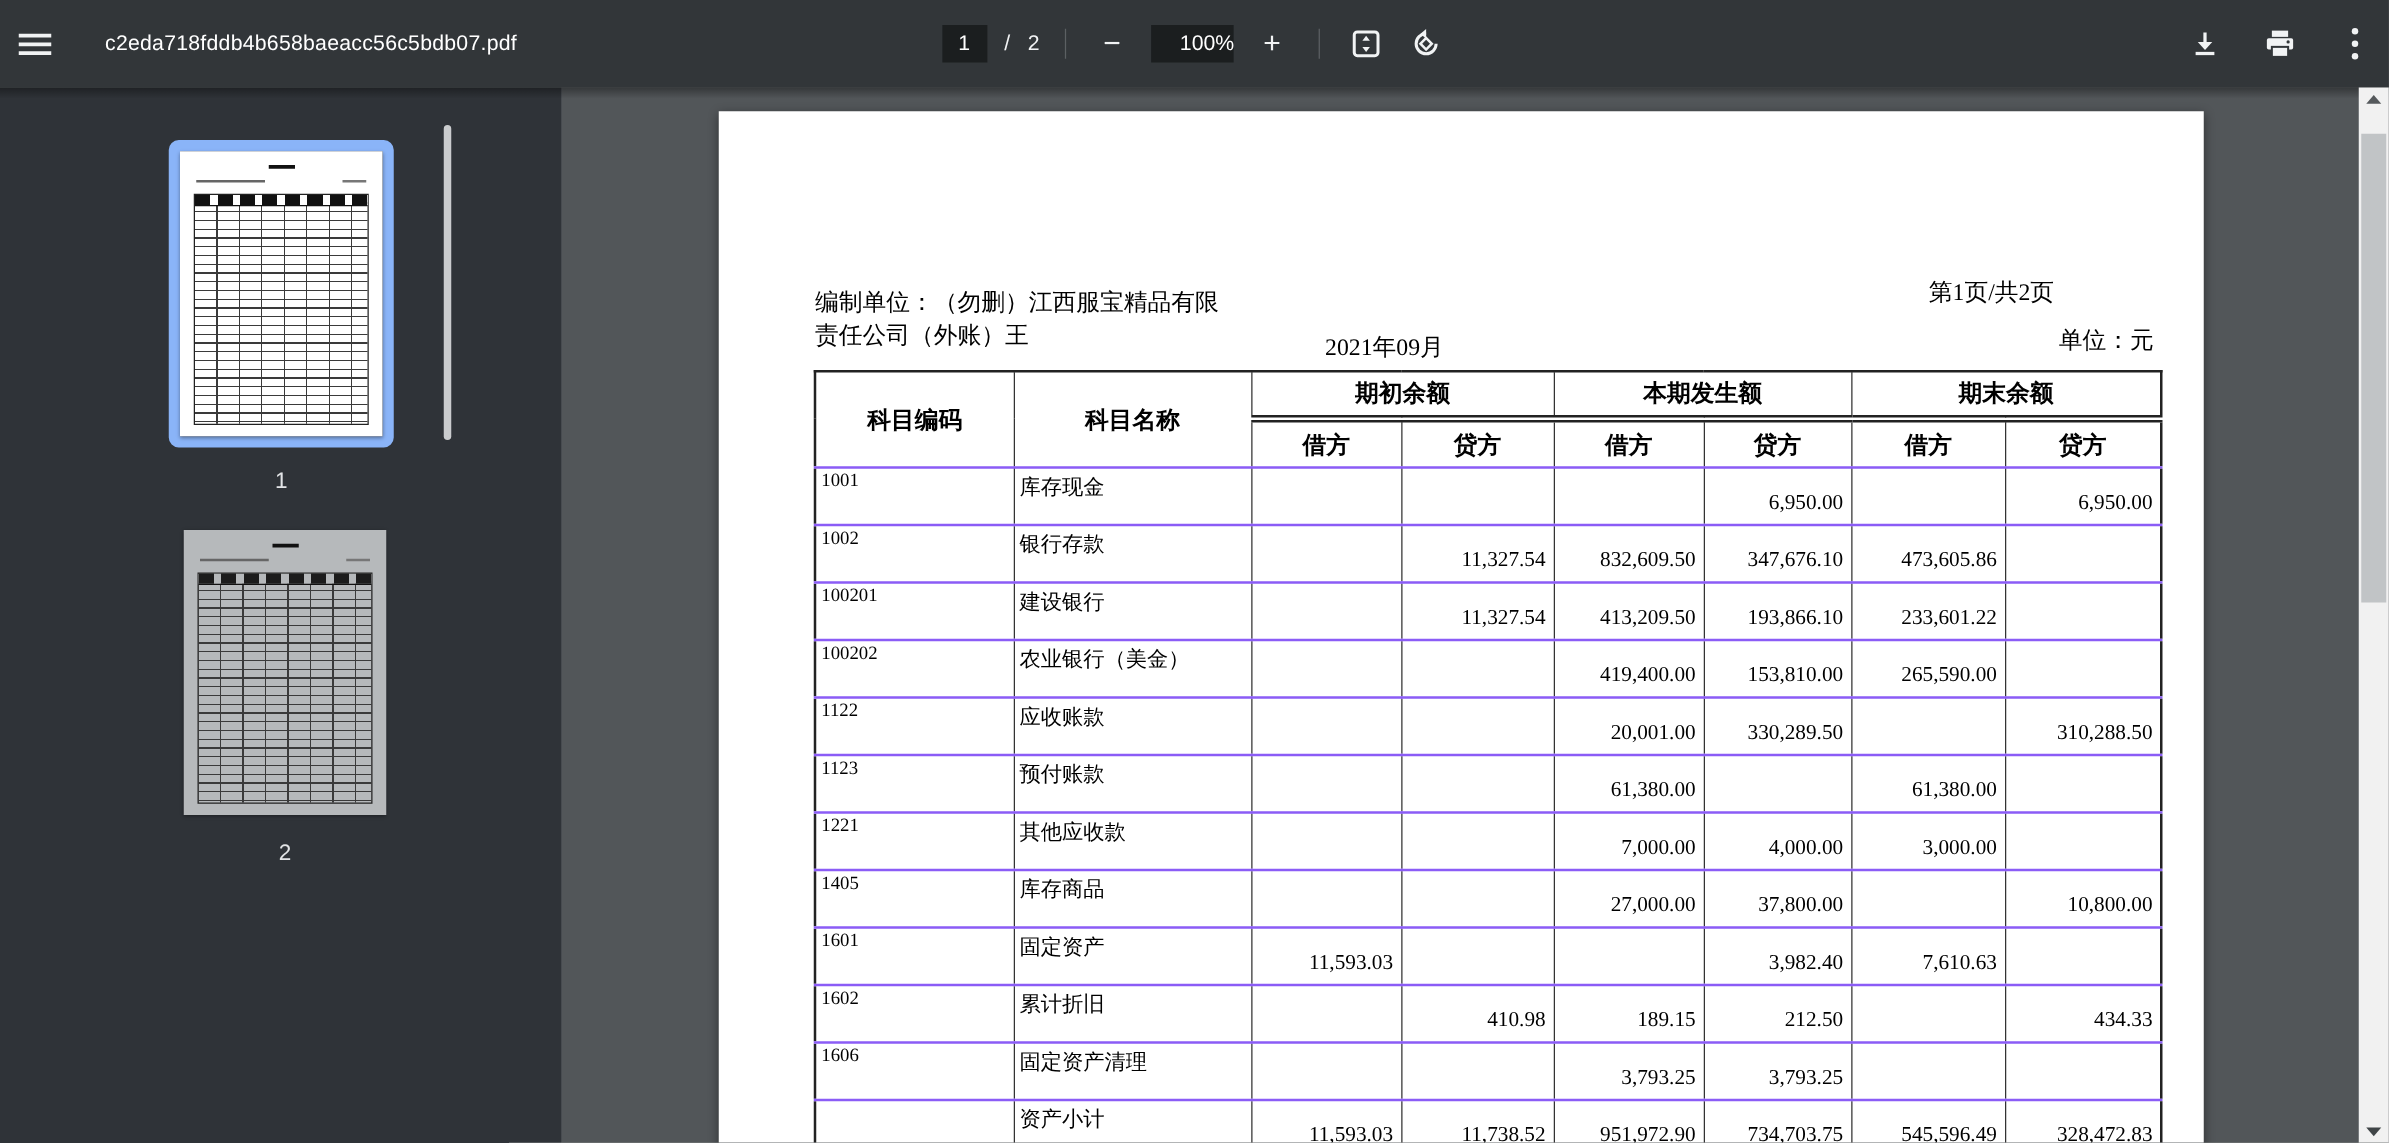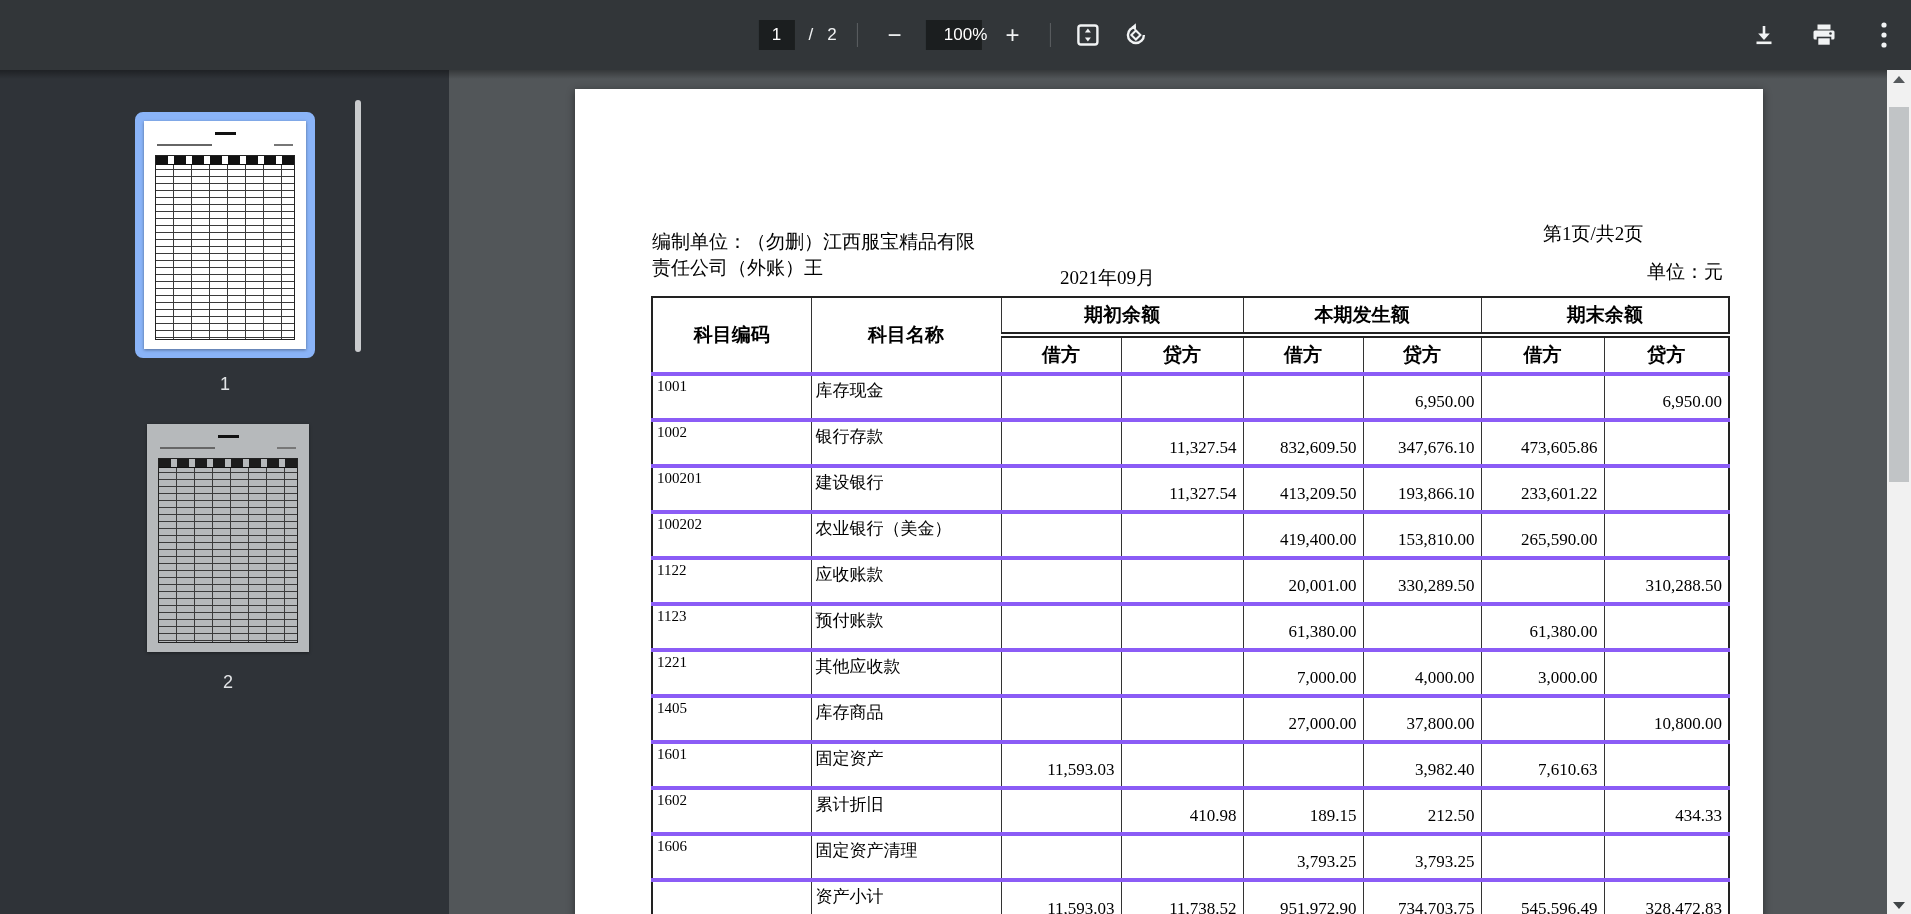--- a/index.html
+++ b/index.html
@@ -14,21 +14,21 @@
   .tb-left { position:absolute; left:0; top:0; height:70px; display:flex; align-items:center; }
   .menu-btn { width:56px; height:70px; display:flex; align-items:center; justify-content:center; cursor:pointer; }
   .hamburger { width:26px; }
   .hamburger div { height:3px; background:#f1f3f4; margin:4px 0; }
   .filename { font-size:17px; letter-spacing:.2px; margin-left:28px; color:#fff; }
 
   .tb-center { position:absolute; left:50%; top:0; transform:translateX(-50%); height:70px;
                display:flex; align-items:center; gap:14px; }
   .dark-box { background:#1b1e1f; color:#fff; display:flex; align-items:center; justify-content:center; }
   .page-box { width:36px; height:30px; font-size:17px; }
-  .zoom-box { width:56px; height:30px; font-size:17px;padding-left:24px; }
+  .zoom-box { width:66px; height:30px; font-size:17px;padding-left:24px; }
   .page-sep { font-size:17px; color:#f1f3f4; }
   .tb-sep { width:1px; height:24px; background:#5c6063; margin:0 6px; }
   .tb-btn { width:34px; height:34px; display:flex; align-items:center; justify-content:center;
             cursor:pointer; border-radius:50%; }
   .sign { font-size:24px; color:#f1f3f4; line-height:1; }
 
   .tb-right { position:absolute; right:10px; top:0; height:70px; display:flex; align-items:center; gap:26px; }
 
   svg.icon { display:block; }
 
@@ -77,41 +77,51 @@
 
   table.balance { position:absolute; left:76px; top:207px; width:1077px;
                   border-collapse:collapse; table-layout:fixed;
                   font-family:"Liberation Serif","DejaVu Serif",serif; }
   table.balance th, table.balance td { border:1px solid #333; }
   table.balance { border:2px solid #222; }
   th.group { border-bottom:6px double #222 !important; }
   table.balance th { font-size:19px; font-weight:bold; text-align:center; }
   tr.h1 { height:38px; }
   tr.h2 { height:39px;padding-left:40px; }
-  tbody tr { height:46px; border-top:4px solid #8b5cf6; }
+  tbody tr { height:46px; border-top:2px solid #8b5cf6; }
   td.code { font-size:15px; text-align:left; vertical-align:top; padding:2px 0 0 4px; }
   td.name { font-size:17px; text-align:left; vertical-align:top; padding:3px 0 0 4px; }
   td.num  { font-size:17px; text-align:right; vertical-align:middle; padding:10px 6px 0 0; }
 
   
   .main-scrollbar { position:absolute; right:0; top:70px; width:24px; height:844px;
                     background:#f1f1f1; z-index:40; }
   .sb-arrow { position:absolute; left:0; width:24px; height:18px; display:flex;
               align-items:center; justify-content:center; cursor:pointer; }
   .sb-up { top:0; } .sb-down { bottom:0; }
   .tri-up { width:0; height:0; border-left:6px solid transparent; border-right:6px solid transparent;
             border-bottom:7px solid #55595c; }
   .tri-down { width:0; height:0; border-left:6px solid transparent; border-right:6px solid transparent;
               border-top:7px solid #404547; }
   .sb-thumb { position:absolute; left:2px; top:37px; width:20px; height:375px; background:#c1c4c6; }
 </style>
 </head>
 <body>
 
 <div class="toolbar">
+  <div class="tb-left">
+    <div class="menu-btn">
+      <div class="hamburger">
+          <div></div>
+          <div></div>
+          <div></div>
+        </div>
+    </div>
+    <div class="filename">c2eda718fddb4b658baeacc56c5bdb07.pdf</div>
+  </div>
 
   <div class="tb-center">
     <div class="dark-box page-box">1</div>
     <span class="page-sep">/</span>
     <span class="page-sep">2</span>
     <div class="tb-sep"></div>
     <div class="tb-btn">
       <span class="sign">−</span>
     </div>
     <div class="dark-box zoom-box">100%</div>

